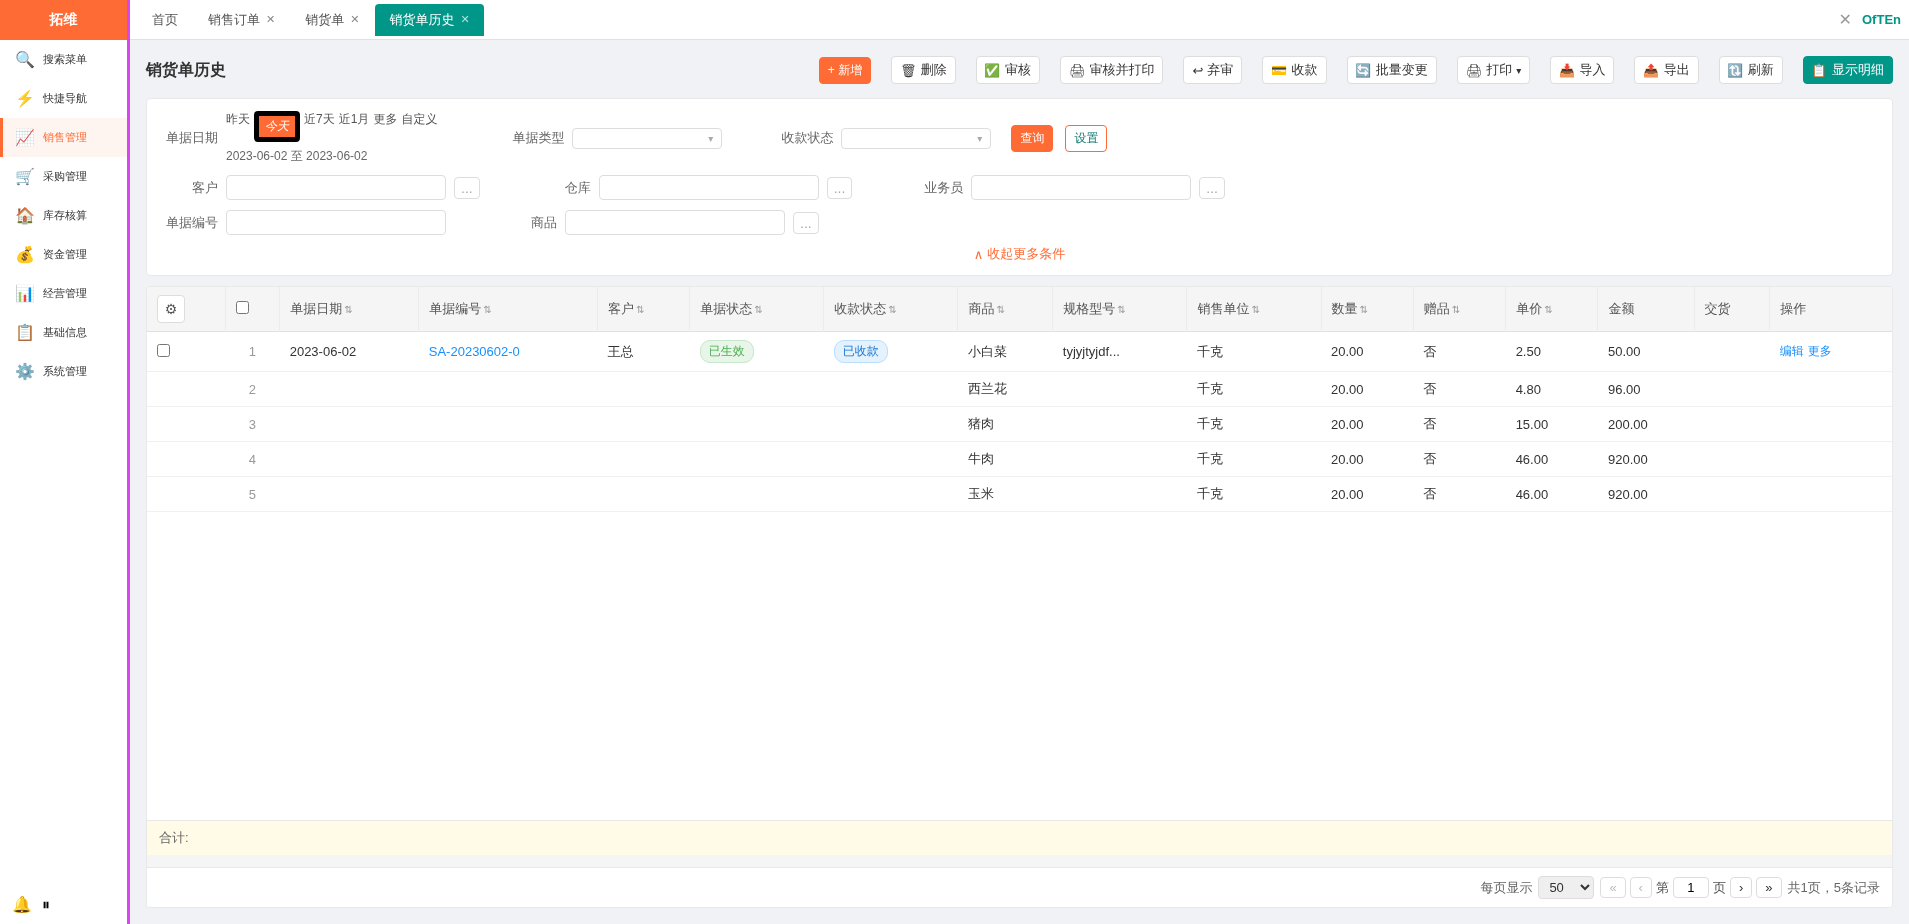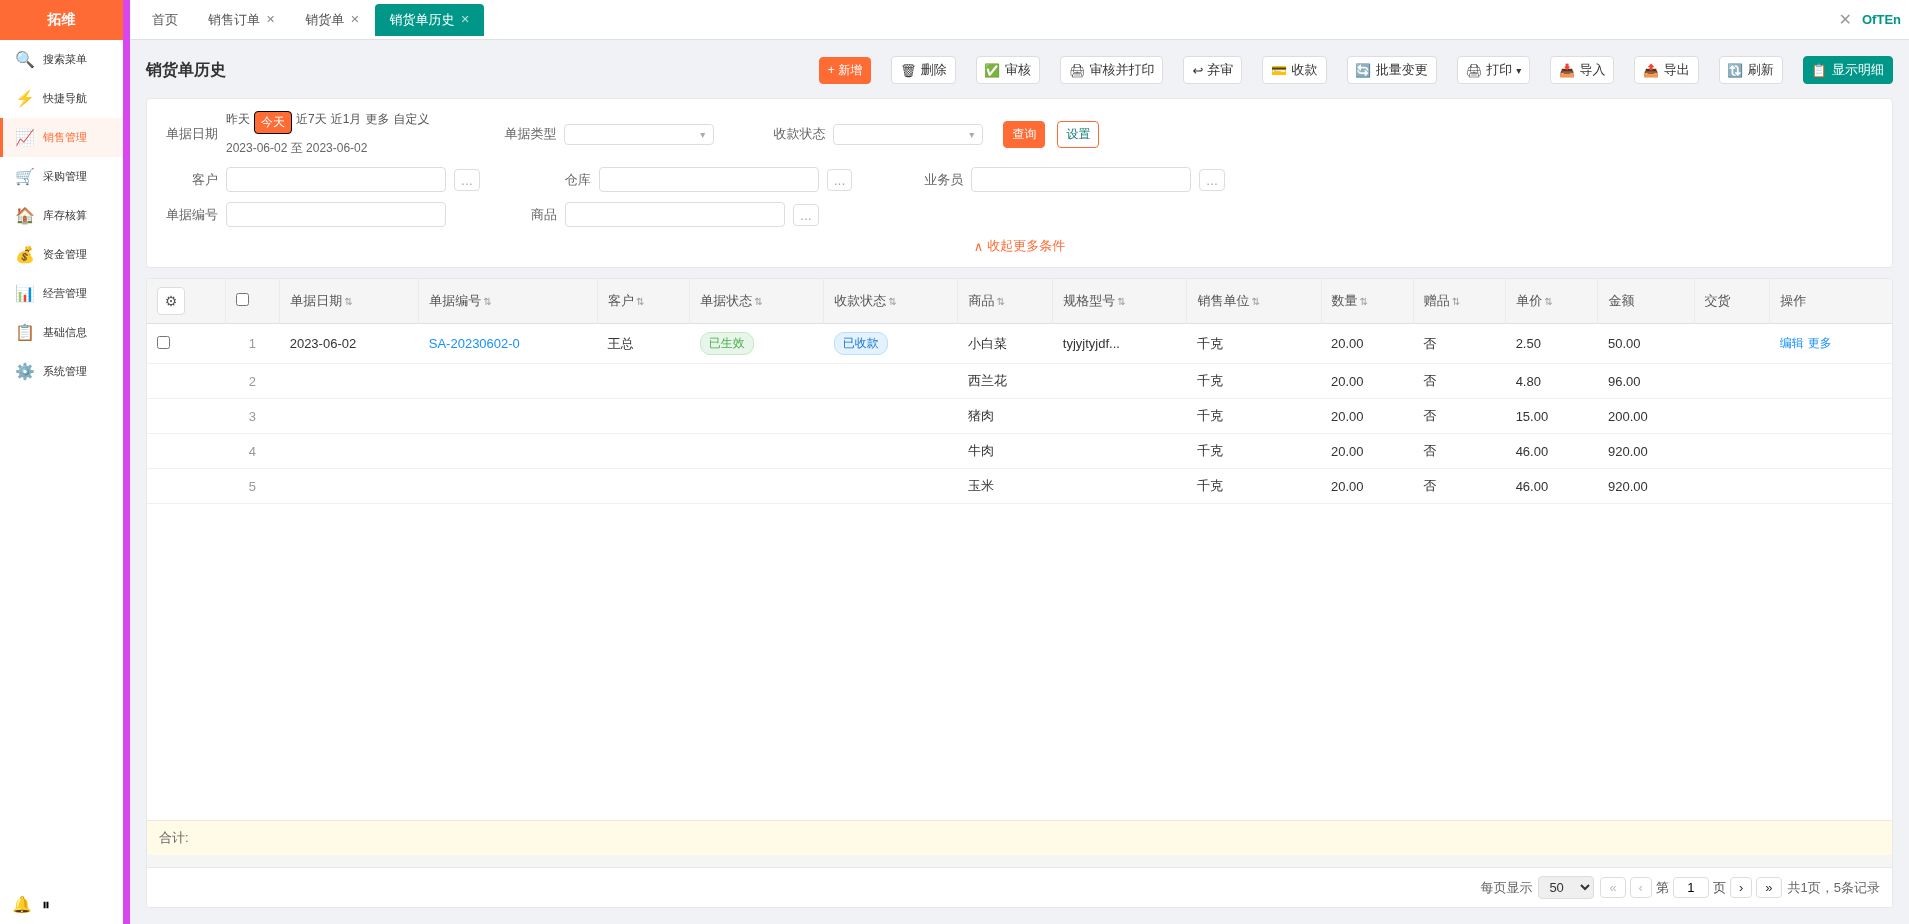--- a/index.html
+++ b/index.html
@@ -1,19 +1,19 @@
 <!DOCTYPE html>
 <html><head>
   <meta charset="utf-8">
   <style>
     * { box-sizing: border-box; margin: 0; padding: 0; font-family: "Microsoft YaHei", Arial, sans-serif; font-size: 13px; }
     body { display: flex; height: 924px; overflow: hidden; background: #f5f5f5; }
 
     
-    .sidebar { width: 130px; background: #fff; border-right: 7px solid #d946ef; display: flex; flex-direction: column; height: 100%; }
+    .sidebar { width: 130px; background: #fff; border-right: 3px solid #d946ef; display: flex; flex-direction: column; height: 100%; }
     .sidebar-logo { background: #ff6b35; height: 40px; display: flex; align-items: center; justify-content: center; color: #fff; font-size: 14px; font-weight: bold; }
     .sidebar-item { display: flex; align-items: center; padding: 10px 12px; cursor: pointer; color: #333; gap: 8px; border-left: 3px solid transparent; }
     .sidebar-item.active { color: #ff6b35; border-left-color: #ff6b35; background: #fff5f0; }
     .sidebar-item .icon { font-size: 16px; width: 20px; text-align: center; }
     .sidebar-item .label { font-size: 11px; }
     .sidebar-bottom { margin-top: auto; padding: 10px 12px; display: flex; gap: 10px; align-items: center; }
 
     
     .main { flex: 1; display: flex; flex-direction: column; overflow: hidden; }
 
@@ -39,21 +39,21 @@
 
     
     .filter-panel { background: #fff; border-radius: 4px; padding: 12px 16px; border: 1px solid #e8e8e8; }
     .filter-row { display: flex; align-items: center; gap: 16px; margin-bottom: 10px; flex-wrap: wrap; }
     .filter-item { display: flex; align-items: center; gap: 8px; }
     .filter-label { color: #666; font-size: 13px; white-space: nowrap; min-width: 55px; text-align: right; }
     .filter-input { border: 1px solid #ddd; border-radius: 4px; padding: 4px 8px; min-width: 150px; font-size: 13px; color: #333; background: #fff; }
     .filter-input-wide { min-width: 220px; }
     .filter-select { border: 1px solid #ddd; border-radius: 4px; padding: 4px 8px; min-width: 150px; font-size: 13px; color: #333; background: #fff; display: flex; align-items: center; justify-content: space-between; }
     .date-range { display: flex; align-items: flex-start; gap: 4px; }
-    .date-badge { background: #fff5f0; border: 1px solid #000000; color: #ff6b35; border-radius: 4px; padding: 2px 6px; font-size: 12px; cursor: pointer; }
+    .date-badge { background: #fff5f0; border: 5px solid #000000; color: #ff6b35; border-radius: 4px; padding: 2px 6px; font-size: 12px; cursor: pointer; font-style: italic; }
     .date-badge.active { background: #ff6b35; color: #fff; }
     .date-link { color: #555; font-size: 12px; cursor: pointer; }
     .date-value { font-size: 12px; color: #666; margin-top: 2px; }
     .ellipsis-btn { color: #aaa; cursor: pointer; font-size: 14px; border: 1px solid #ddd; border-radius: 4px; padding: 2px 6px; background: #fff; }
     .collapse-btn { display: flex; align-items: center; gap: 4px; color: #ff6b35; cursor: pointer; font-size: 12px; justify-content: center; margin-top: 4px; }
 
     
     .table-container { background: #fff; border-radius: 4px; border: 1px solid #e8e8e8; flex: 1; overflow: hidden; display: flex; flex-direction: column; }
     .table-wrapper { overflow-x: auto; flex: 1; }
     table { width: 100%; border-collapse: collapse; }

